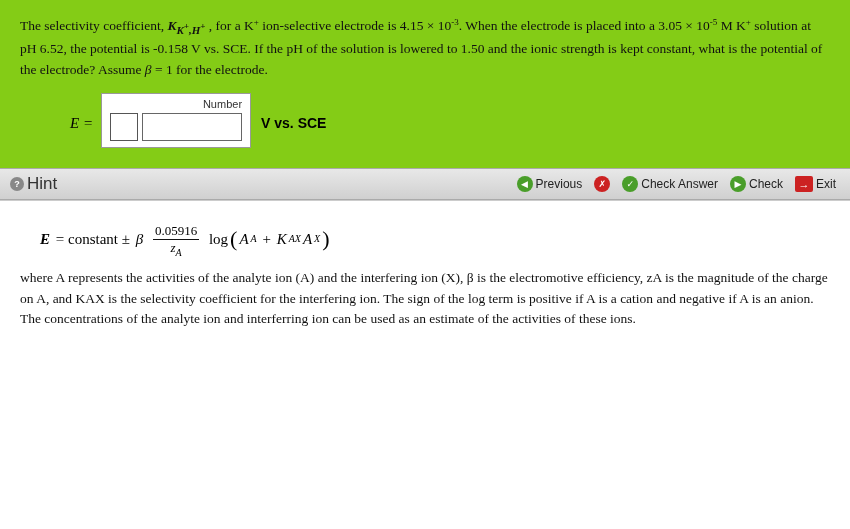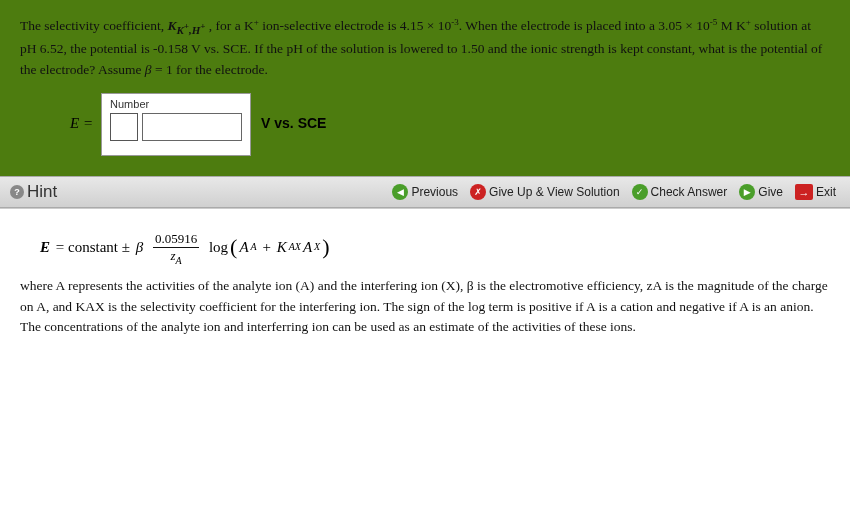--- a/index.html
+++ b/index.html
@@ -12,42 +12,42 @@
       overflow: hidden;
     }
     .main-container {
       width: 850px;
       min-height: 529px;
       background: #f5f5f5;
       display: flex;
       flex-direction: column;
     }
     .question-area {
-      background: #4d7c0f;
+      background: #84cc16;
       padding: 16px 20px 10px 20px;
       flex: 0 0 auto;
     }
     .question-text {
       font-size: 13.5px;
       line-height: 1.55;
       color: #111;
       margin-bottom: 12px;
     }
     .input-section {
       display: flex;
       align-items: flex-start;
       margin: 10px 0 10px 50px;
     }
     .number-box-wrapper {
       border: 1px solid #999;
       background: #fff;
-      padding: 4px 8px 14px 8px;
+      padding: 4px 8px 6px 8px;
       display: inline-flex;
       flex-direction: column;
-      align-items: flex-start;
+      align-items: flex-end;
     }
     .number-label {
       font-size: 11px;
       color: #333;
       margin-bottom: 3px;
       font-family: Arial, sans-serif;
     }
     .number-input-row {
       display: flex;
       align-items: center;
@@ -256,35 +256,34 @@
       <div class="btn-icon-green">
         <span>◀</span>
       </div>
       <span>Previous</span>
     </button>
 
     <button class="toolbar-btn">
       <div class="btn-icon-red">
         <span>✗</span>
       </div>
-      <span>Give Up &amp; View Solution</span>
     </button>
 
     <button class="toolbar-btn">
       <div class="btn-icon-green">
         <span>✓</span>
       </div>
       <span>Check Answer</span>
     </button>
 
     <button class="toolbar-btn">
       <div class="btn-icon-green">
         <span>▶</span>
       </div>
-      <span>Give</span>
+      <span>Check</span>
     </button>
 
     <button class="toolbar-btn">
       <div class="btn-icon-exit">
         <span>→</span>
       </div>
       <span>Exit</span>
     </button>
   </div>
 

